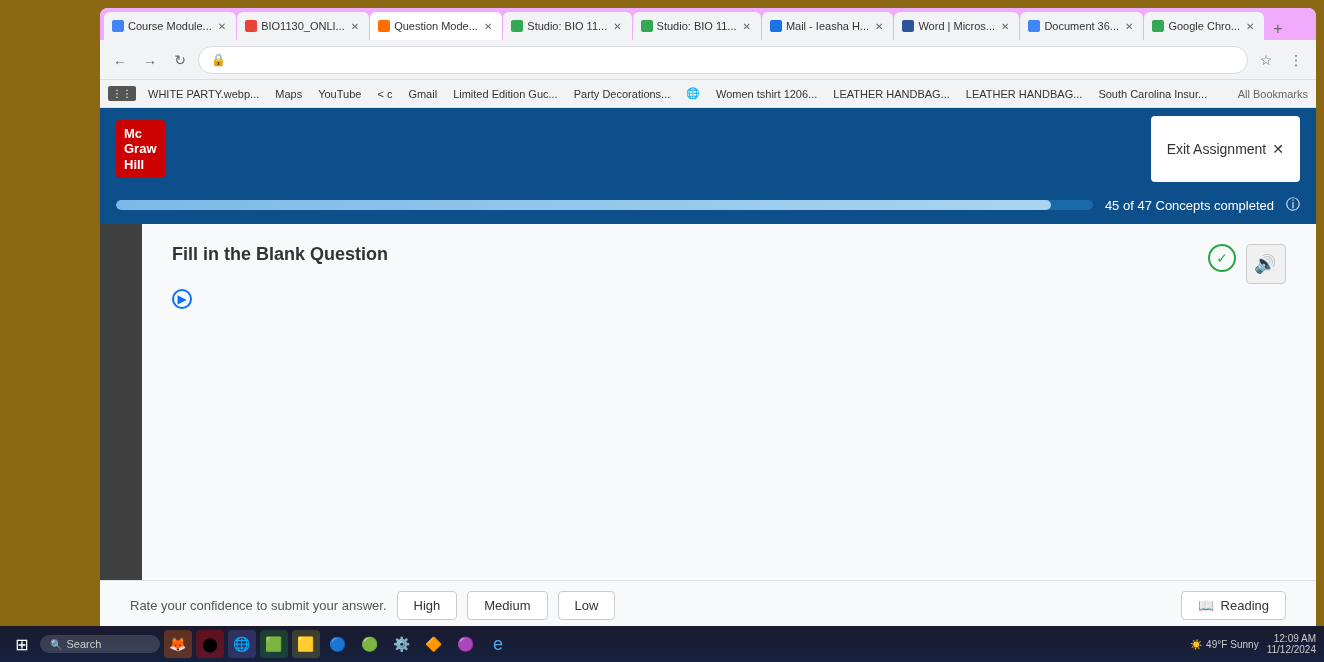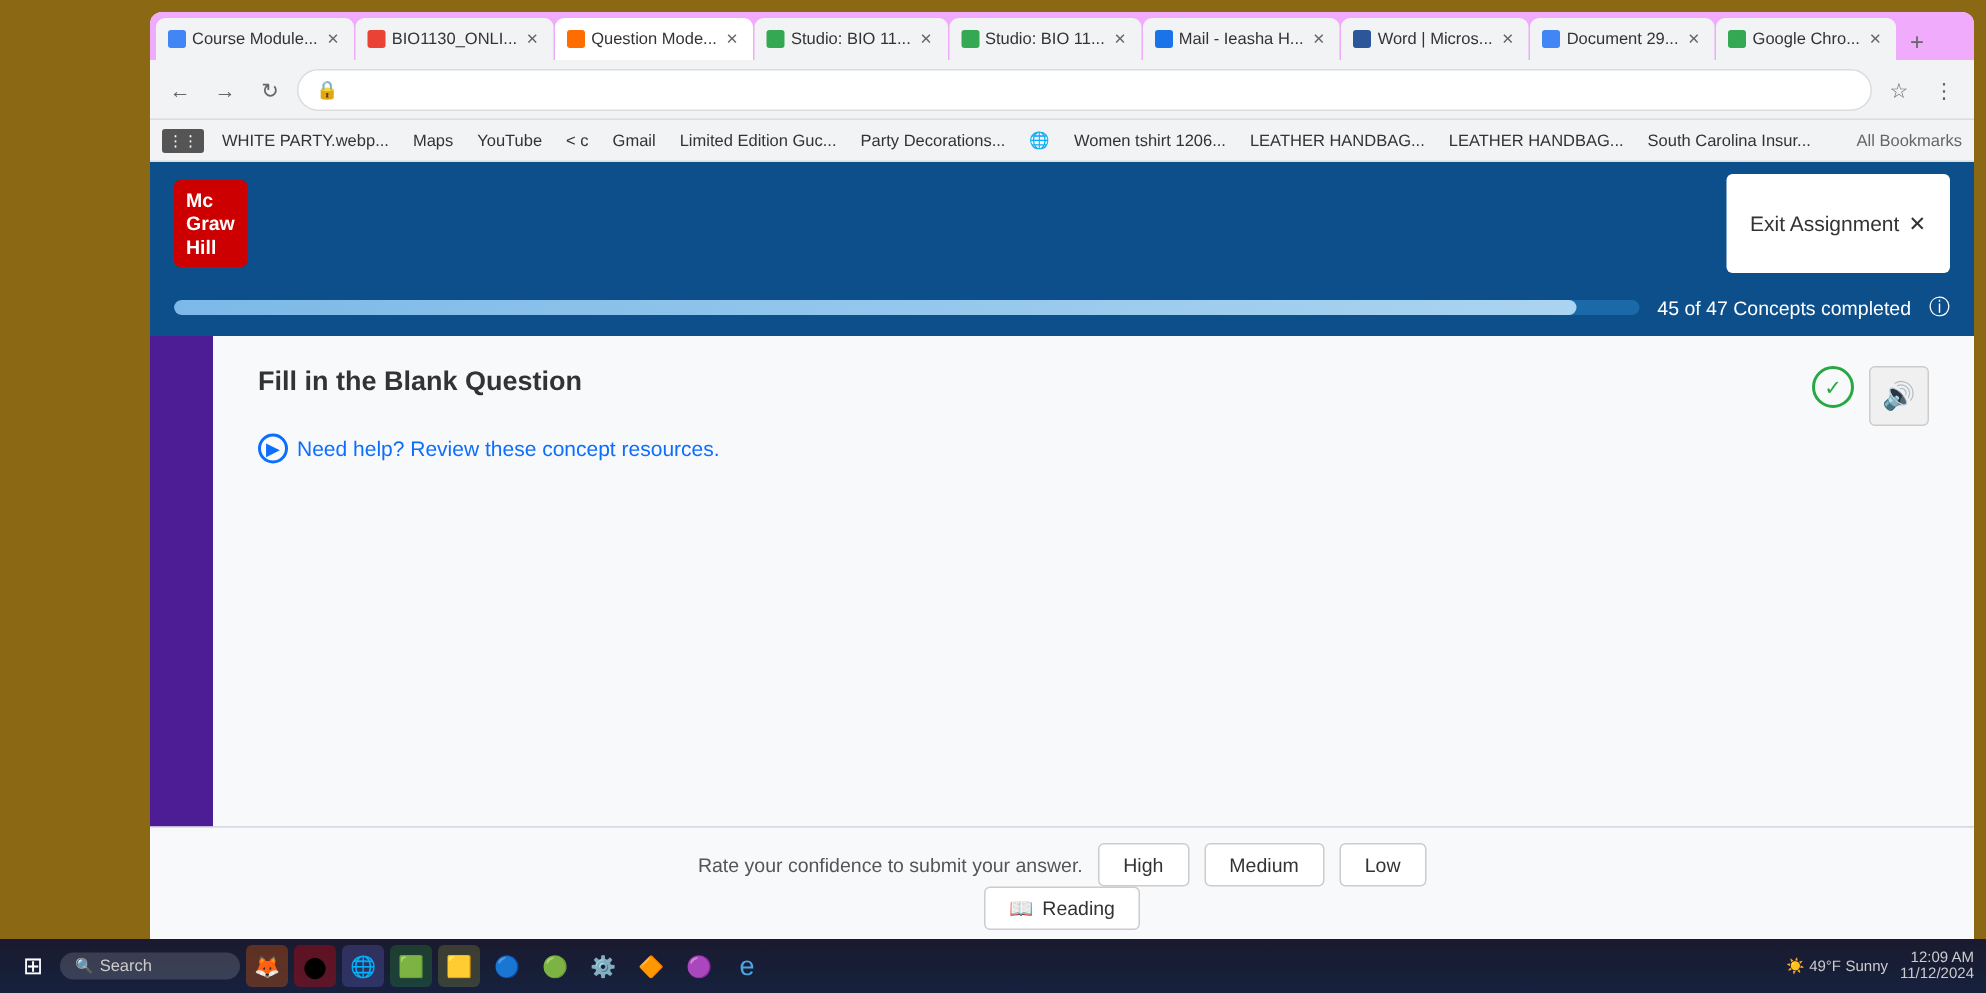--- a/index.html
+++ b/index.html
@@ -127,21 +127,21 @@
       color: #333;
       cursor: pointer;
       padding: 2px 4px;
       border-radius: 3px;
       white-space: nowrap;
     }
 
     
     .content-area {
       flex: 1;
-      background: #4c1d95;
+      background: #404040;
       overflow: hidden;
       position: relative;
       display: flex;
       flex-direction: column;
     }
 
     
     .mgh-header {
       background: #0d4f8b;
       display: flex;
@@ -285,21 +285,20 @@
     }
 
     
     .bottom-bar {
       background: #f8f9fa;
       border-top: 1px solid #dee2e6;
       padding: 10px 30px;
       display: flex;
       align-items: center;
       justify-content: space-between;
-      flex-direction: column;
     }
     .confidence-section {
       display: flex;
       align-items: center;
       gap: 10px;
       font-size: 13px;
       color: #555;
     }
     .confidence-btn {
       background: #fff;
@@ -441,21 +440,21 @@
       <span>Mail - Ieasha H...</span>
       <span class="tab-close">✕</span>
     </div>
     <div class="tab">
       <div class="tab-favicon word"></div>
       <span>Word | Micros...</span>
       <span class="tab-close">✕</span>
     </div>
     <div class="tab">
       <div class="tab-favicon"></div>
-      <span>Document 29...</span>
+      <span>Document 36...</span>
       <span class="tab-close">✕</span>
     </div>
     <div class="tab">
       <div class="tab-favicon green"></div>
       <span>Google Chro...</span>
       <span class="tab-close">✕</span>
     </div>
     <div style="margin-left:4px; font-size:16px; color:#666; cursor:pointer; padding:2px 4px;">+</div>
   </div>
 
@@ -514,21 +513,20 @@
 
       <div class="checkmark-circle">✓</div>
 
       <div class="audio-btn">
         <span>🔊</span>
       </div>
 
 
       <div class="help-link">
         <div class="help-link-icon">▶</div>
-        <span>Need help? Review these concept resources.</span>
       </div>
     </div>
 
     <div class="bottom-bar">
       <div class="confidence-section">
         <span>Rate your confidence to submit your answer.</span>
         <button class="confidence-btn">High</button>
         <button class="confidence-btn">Medium</button>
         <button class="confidence-btn">Low</button>
       </div>

